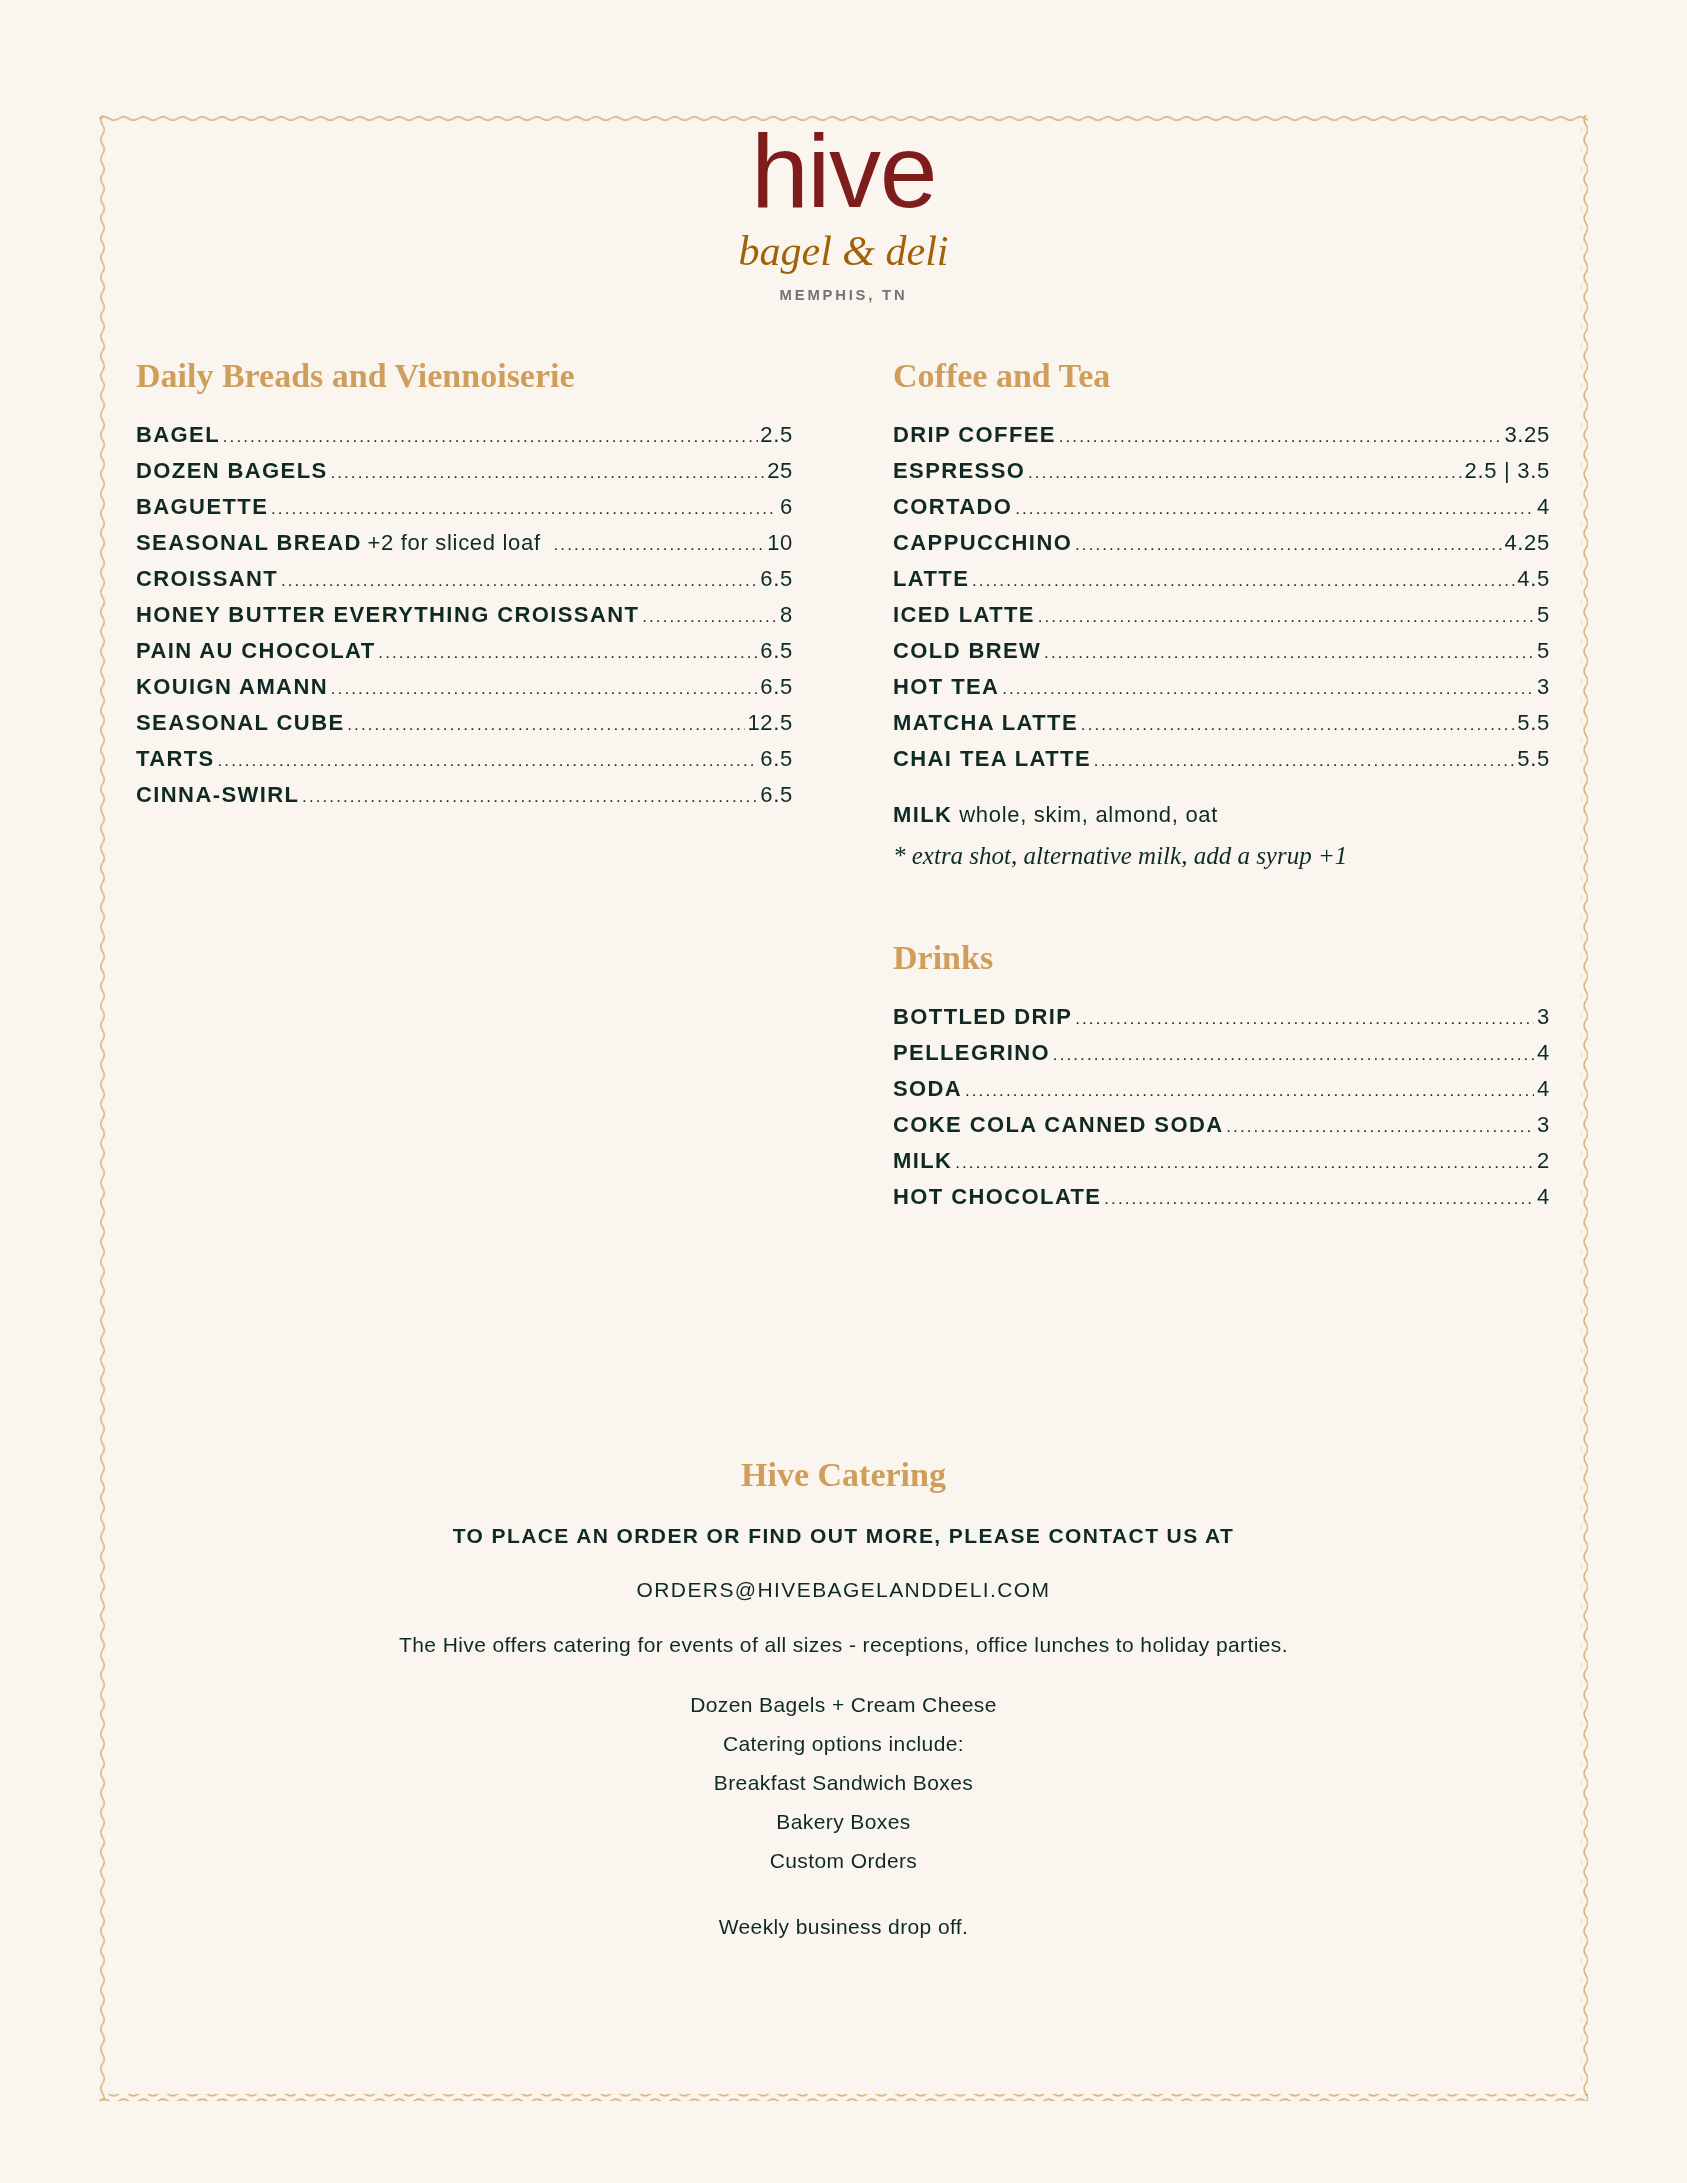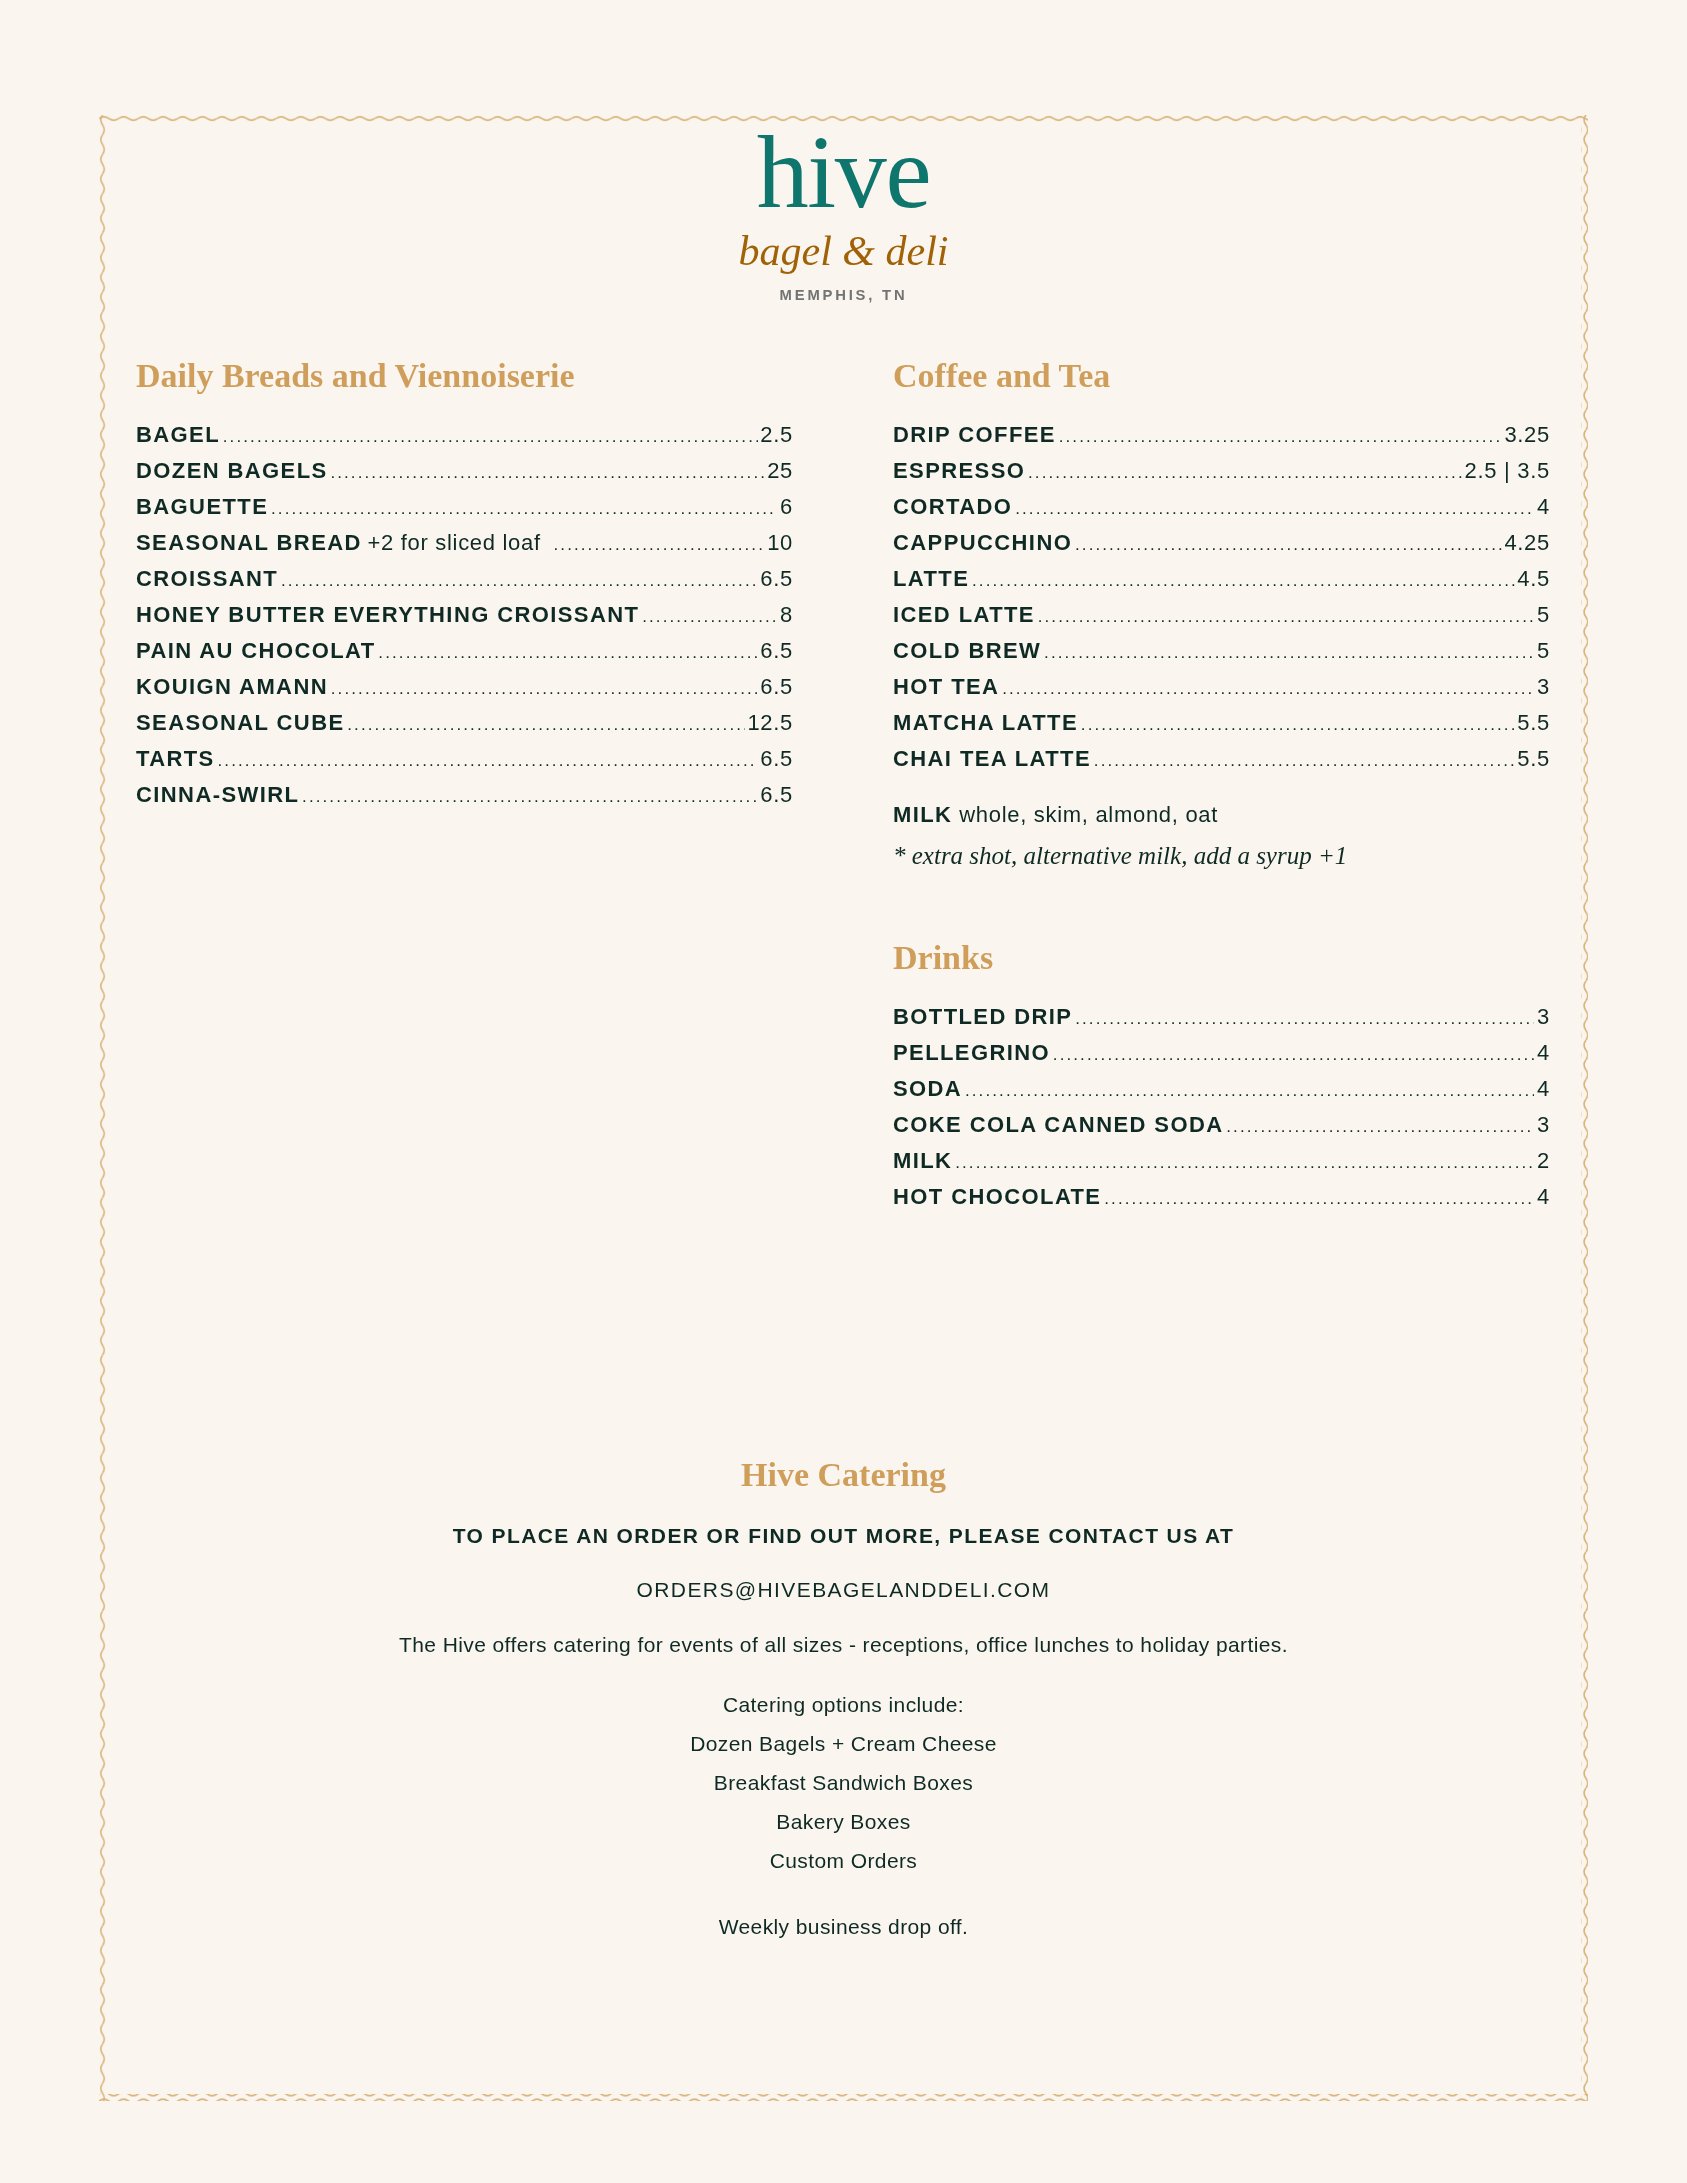--- a/index.html
+++ b/index.html
@@ -16,24 +16,24 @@
     left: 99px; top: 115px;
     width: 1489px; height: 1986px;
   }
   .frame svg { position: absolute; left: 0; top: 0; }
   .logo {
     position: absolute;
     left: 0; width: 1687px; top: 119px;
     text-align: center;
   }
   .logo-main {
-    font-family: Liberation Serif, serif;
+    font-family: Liberation Sans, sans-serif;
     font-size: 104px;
     line-height: 105px;
-    color: #0f766e;
+    color: #7f1d1d;
     letter-spacing: -1.4px;
     font-weight: normal;
   }
   .logo-sub {
     font-family: "Liberation Serif", serif;
     font-style: italic;
     font-size: 42px;
     line-height: 49px;
     margin-top: 2.8px;
     color: #a16207;
@@ -305,22 +305,22 @@
     </div>
   </div>
 </section>
 
 <section class="catering">
   <h2 class="section-title">Hive Catering</h2>
   <div class="contact">TO PLACE AN ORDER OR FIND OUT MORE, PLEASE CONTACT US AT</div>
   <div class="email">ORDERS@HIVEBAGELANDDELI.COM</div>
   <div class="desc">The Hive offers catering for events of all sizes - receptions, office lunches to holiday parties.</div>
   <div class="options">
+    <div>Dozen Bagels + Cream Cheese</div>
     <div>Catering options include:</div>
-    <div>Dozen Bagels + Cream Cheese</div>
     <div>Breakfast Sandwich Boxes</div>
     <div>Bakery Boxes</div>
     <div>Custom Orders</div>
   </div>
   <div class="closing">
     <div>Weekly business drop off.</div>
   </div>
 </section>
 
 

